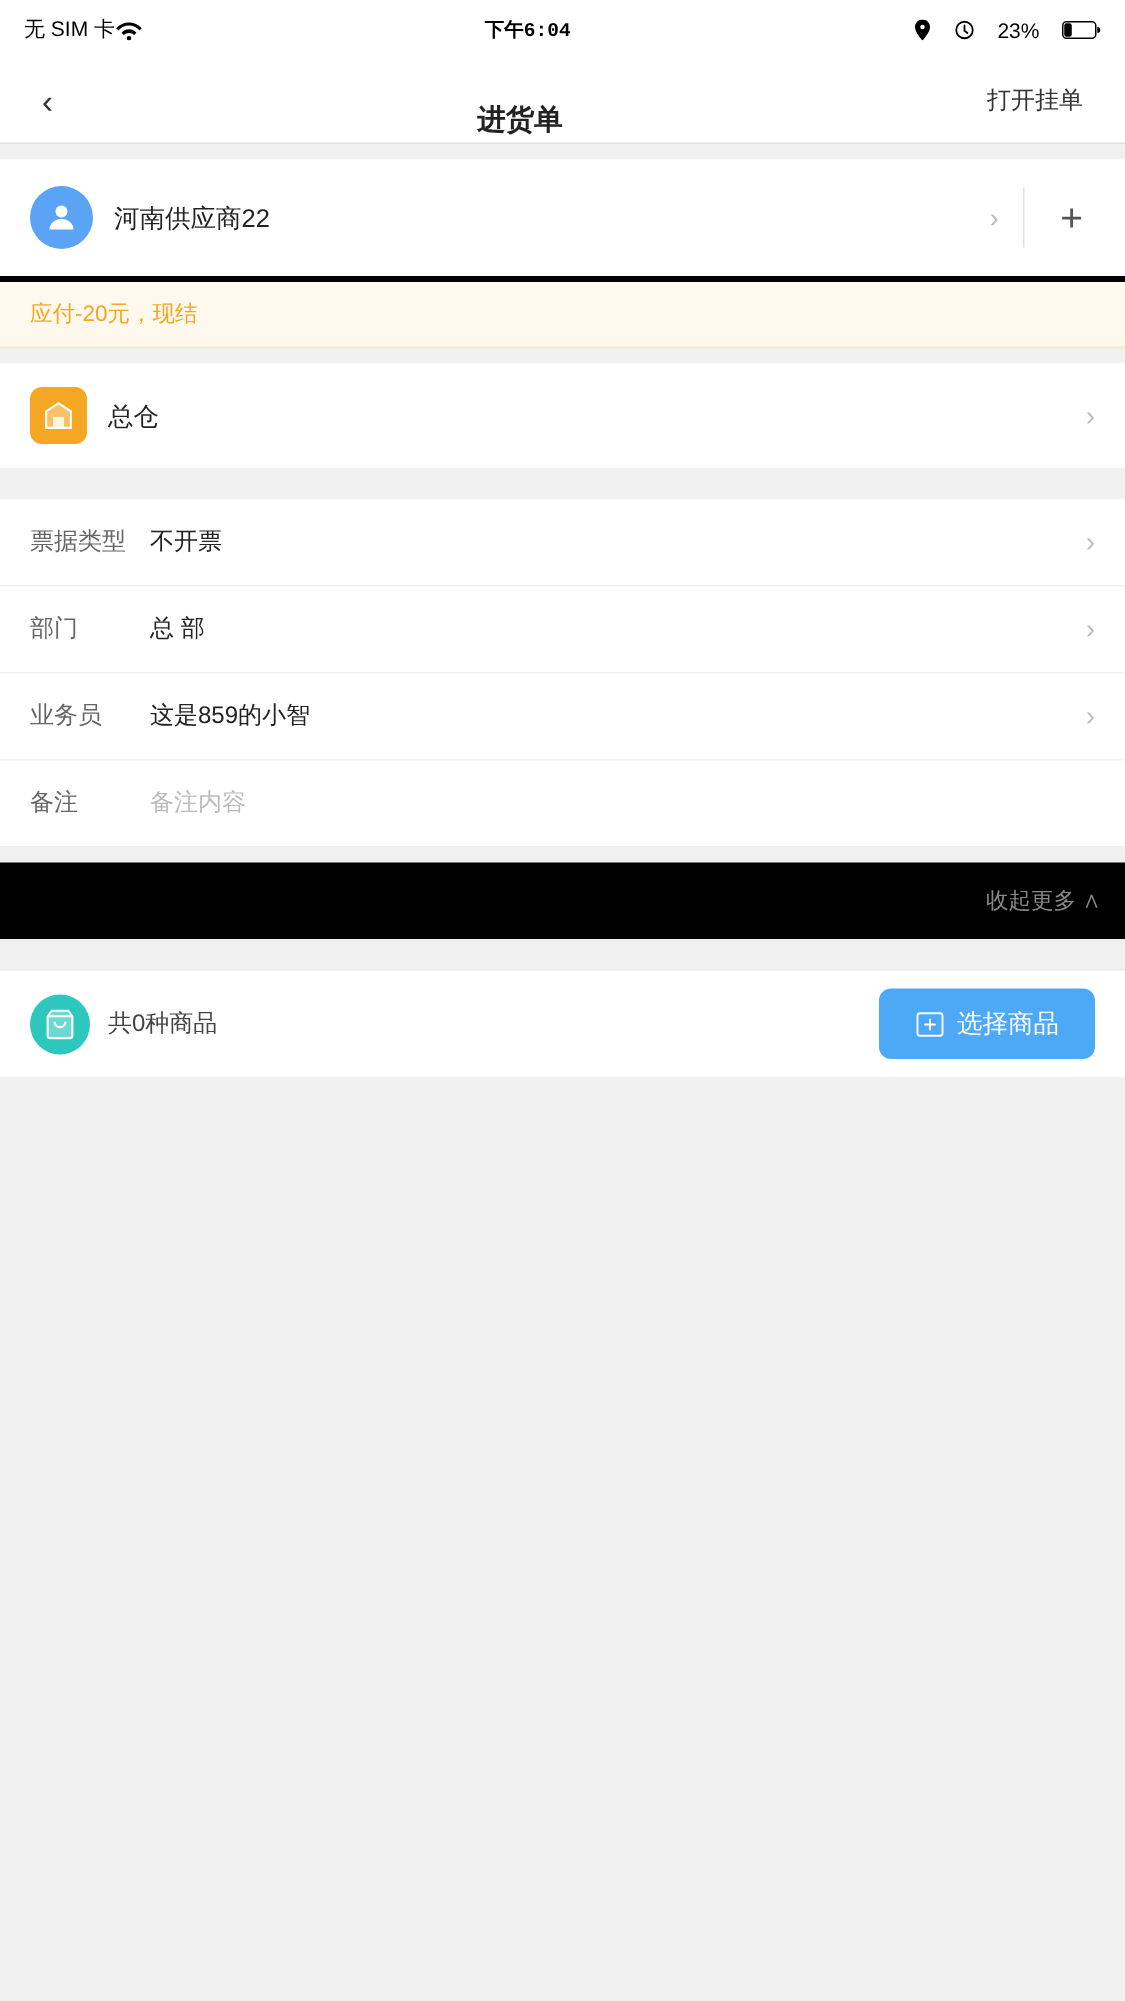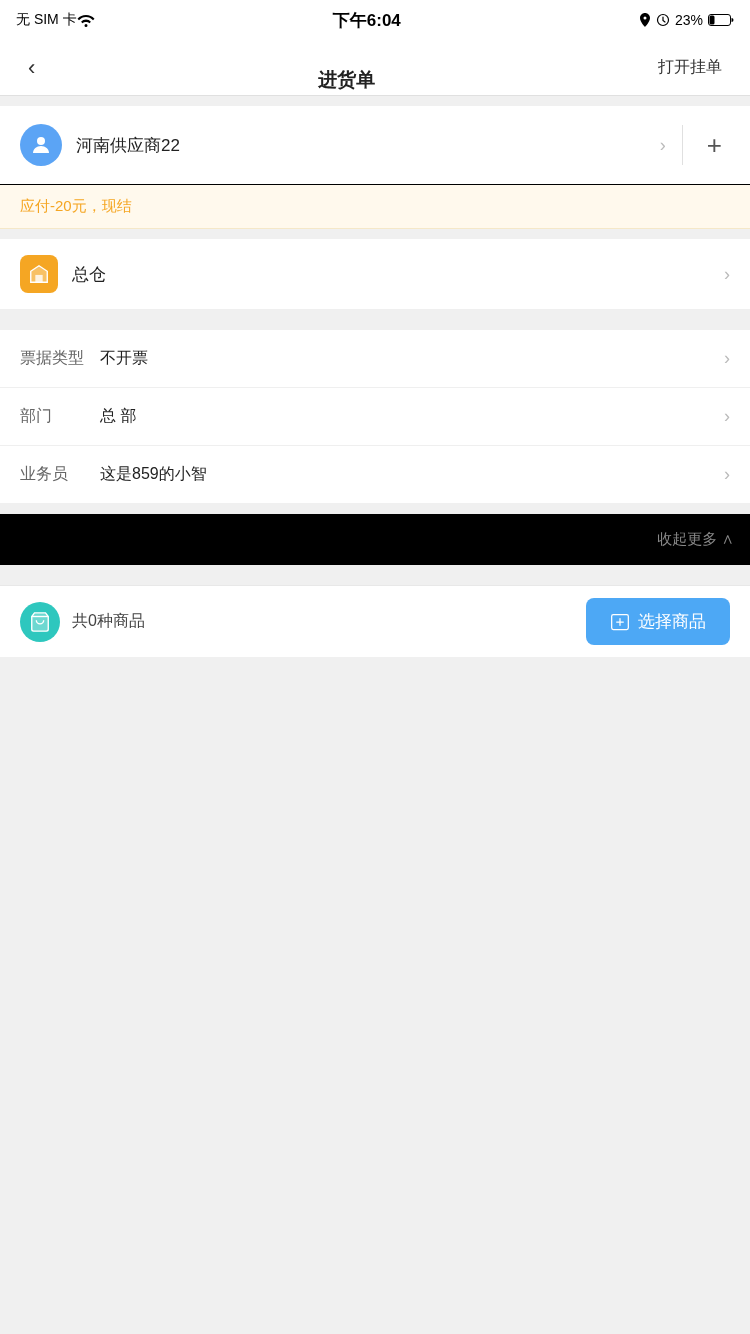--- a/index.html
+++ b/index.html
@@ -17,22 +17,22 @@
       height: 40px;
       background: #fff;
       display: flex;
       align-items: center;
       justify-content: space-between;
       padding: 0 16px;
       font-size: 14px;
       color: #000;
     }
     .status-left { display: flex; align-items: center; gap: 0; font-size: 14px; font-weight: 500; }
-    .status-center { font-size: 17px; font-weight: 600; }
-    .status-right { display: flex; align-items: center; gap: 5px; font-size: 14px; }
+    .status-center { font-size: 13px; font-weight: 600; font-family: Liberation Mono, monospace; }
+    .status-right { display: flex; align-items: center; gap: 15px; font-size: 14px; }
 
     
     .nav-bar {
       height: 56px;
       background: #fff;
       display: flex;
       align-items: center;
       justify-content: space-between;
       padding: 0 20px;
       border-bottom: 1px solid #e0e0e0;
@@ -61,21 +61,21 @@
       height: 10px;
       background: #f0f0f0;
     }
 
     
     .supplier-section {
       background: #fff;
       display: flex;
       align-items: center;
       padding: 0 20px;
-      border-bottom: 1px solid #000000;
+      border-bottom: 4px solid #000000;
     }
     .supplier-row {
       flex: 1;
       display: flex;
       align-items: center;
       padding: 18px 0;
     }
     .supplier-avatar {
       width: 42px;
       height: 42px;
@@ -318,20 +318,24 @@
     <span class="row-value">总 部</span>
     <span class="row-chevron">›</span>
   </div>
 
   <div class="form-row">
     <span class="row-label">业务员</span>
     <span class="row-value">这是859的小智</span>
     <span class="row-chevron">›</span>
   </div>
 
+  <div class="form-row">
+    <span class="row-label">备注</span>
+    <span class="row-value placeholder">备注内容</span>
+  </div>
 
 </div>
 
 <div class="collapse-row">
   <span class="collapse-text">收起更多 ∧</span>
 </div>
 
 <div class="section-divider"></div>
 
 <div class="bottom-bar">

